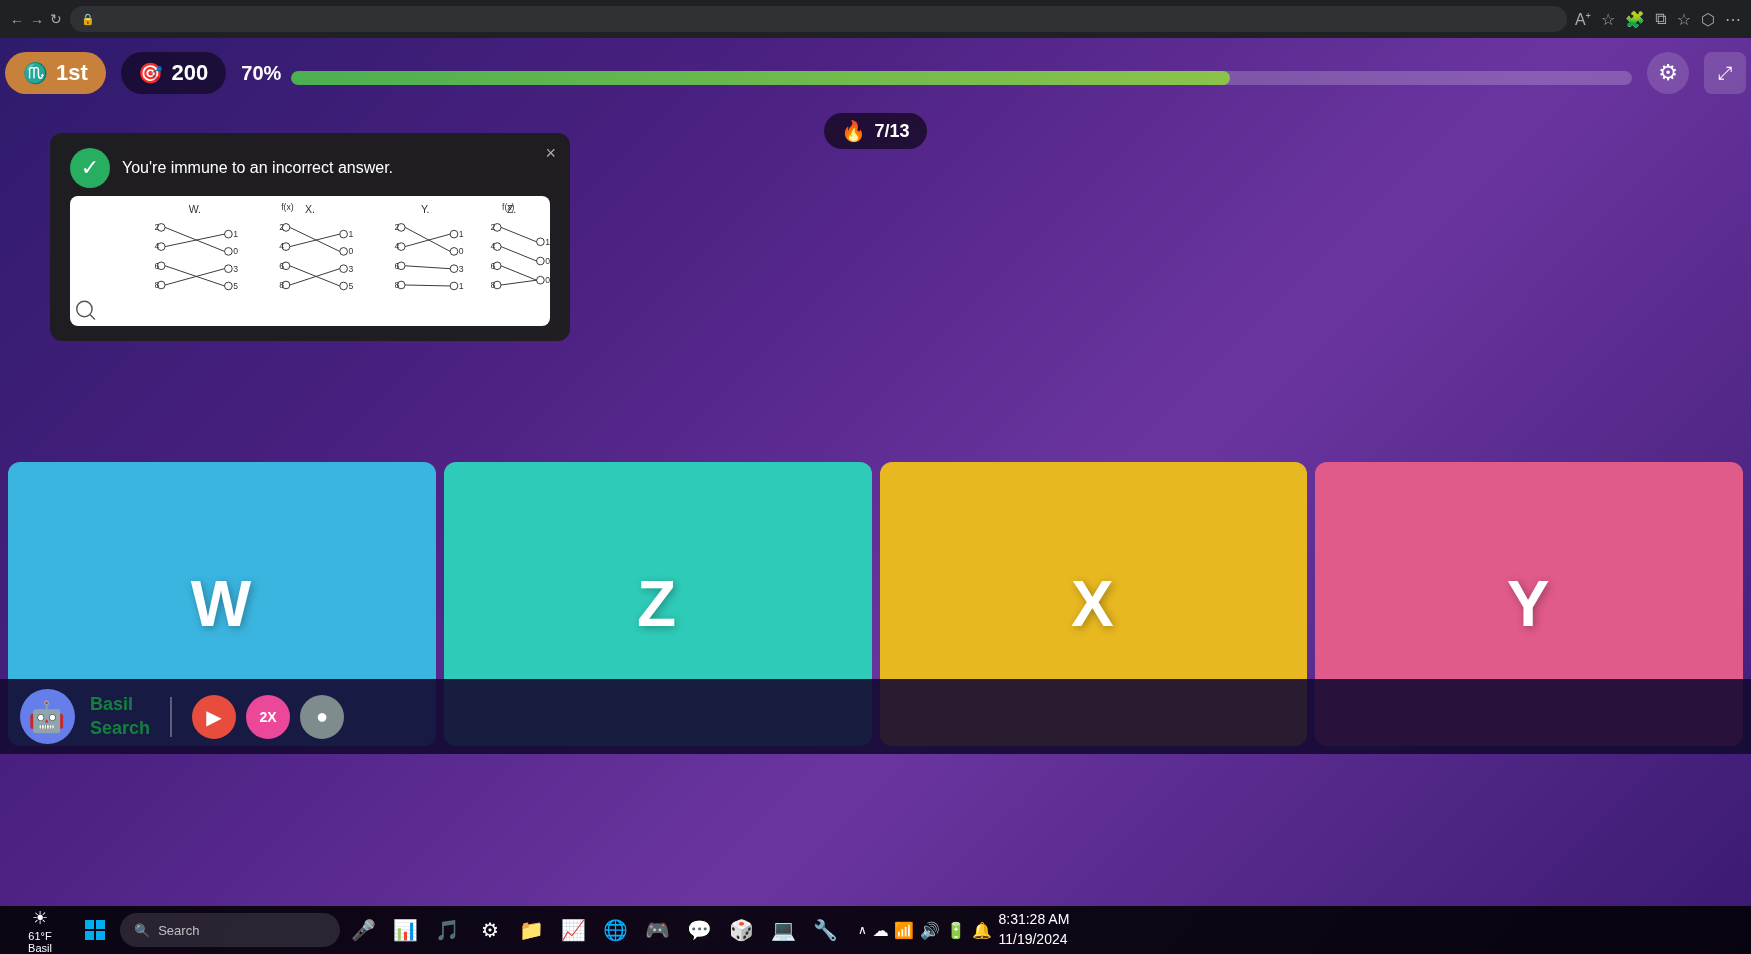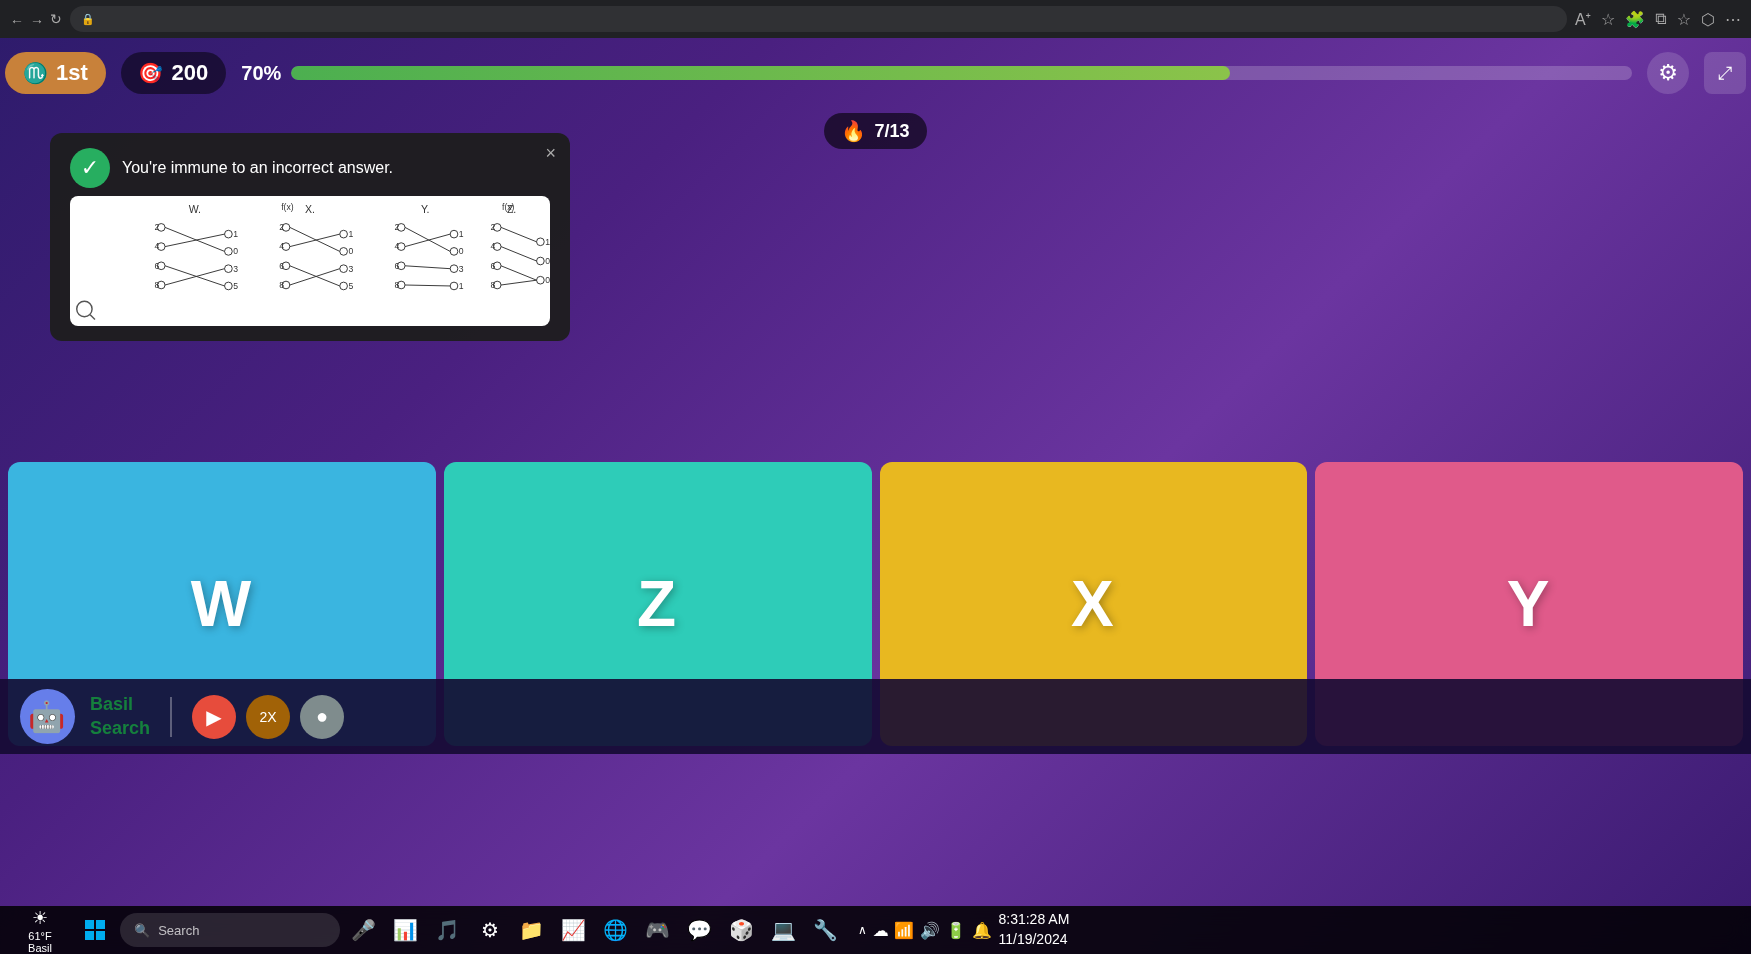--- a/index.html
+++ b/index.html
@@ -116,21 +116,21 @@
       font-weight: bold;
       font-size: 22px;
     }
     .score-icon {
       color: #e74c3c;
       font-size: 20px;
     }
     .progress-bar-container {
       flex: 1;
       display: flex;
-      align-items: center;
+      align-items: flex-end;
       gap: 10px;
     }
     .progress-pct {
       color: white;
       font-weight: bold;
       font-size: 20px;
     }
     .progress-bar-bg {
       flex: 1;
       height: 14px;
@@ -341,21 +341,21 @@
       width: 44px;
       height: 44px;
       border-radius: 50%;
       display: flex;
       align-items: center;
       justify-content: center;
       cursor: pointer;
       font-size: 20px;
     }
     .action-btn.red { background: #e74c3c; color: white; }
-    .action-btn.orange { background: #a16207; color: white; font-size: 14px; font-weight: normal; }
+    .action-btn.orange { background: #ec4899; color: white; font-size: 14px; font-weight: bold; }
     .action-btn.gray { background: #7f8c8d; color: white; }
 
     
     .taskbar {
       position: absolute;
       bottom: 0;
       left: 0;
       right: 0;
       height: 48px;
       background: rgba(0,0,0,0.85);

